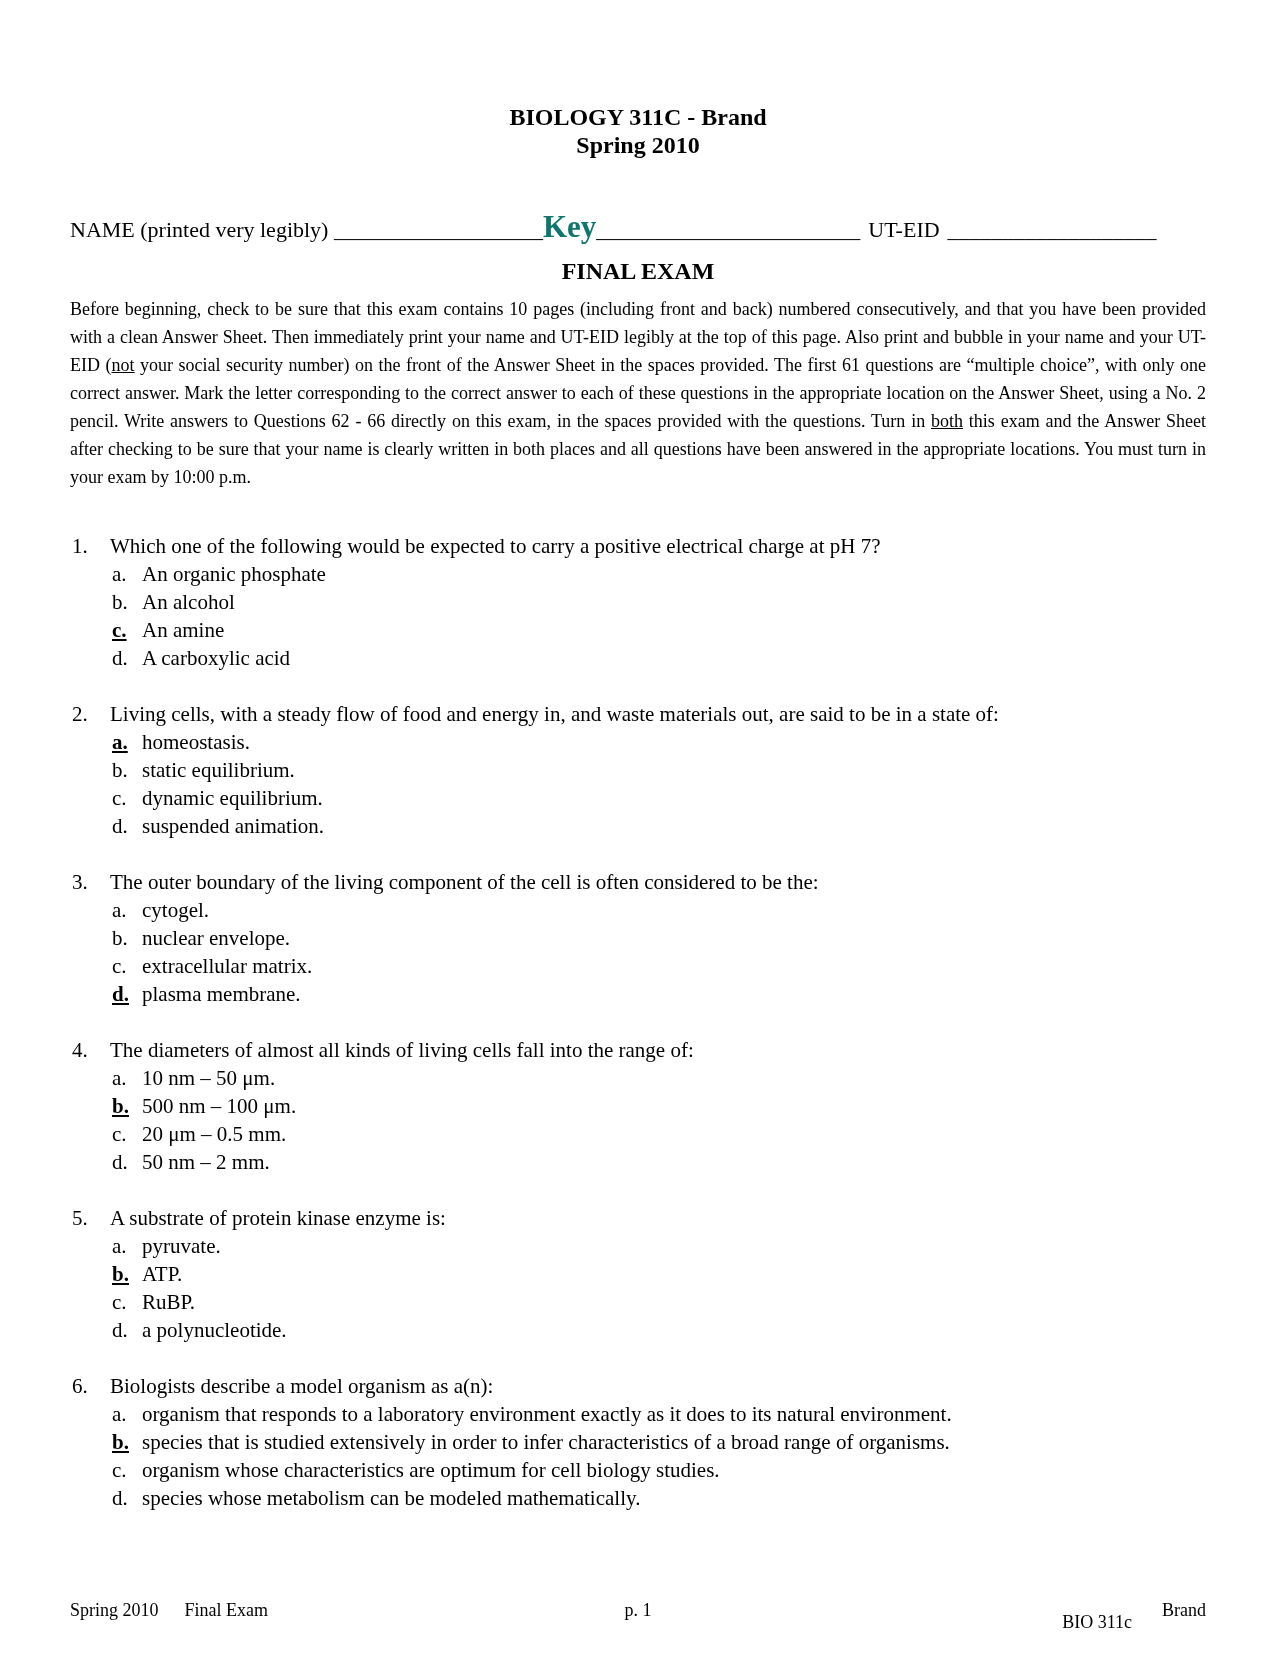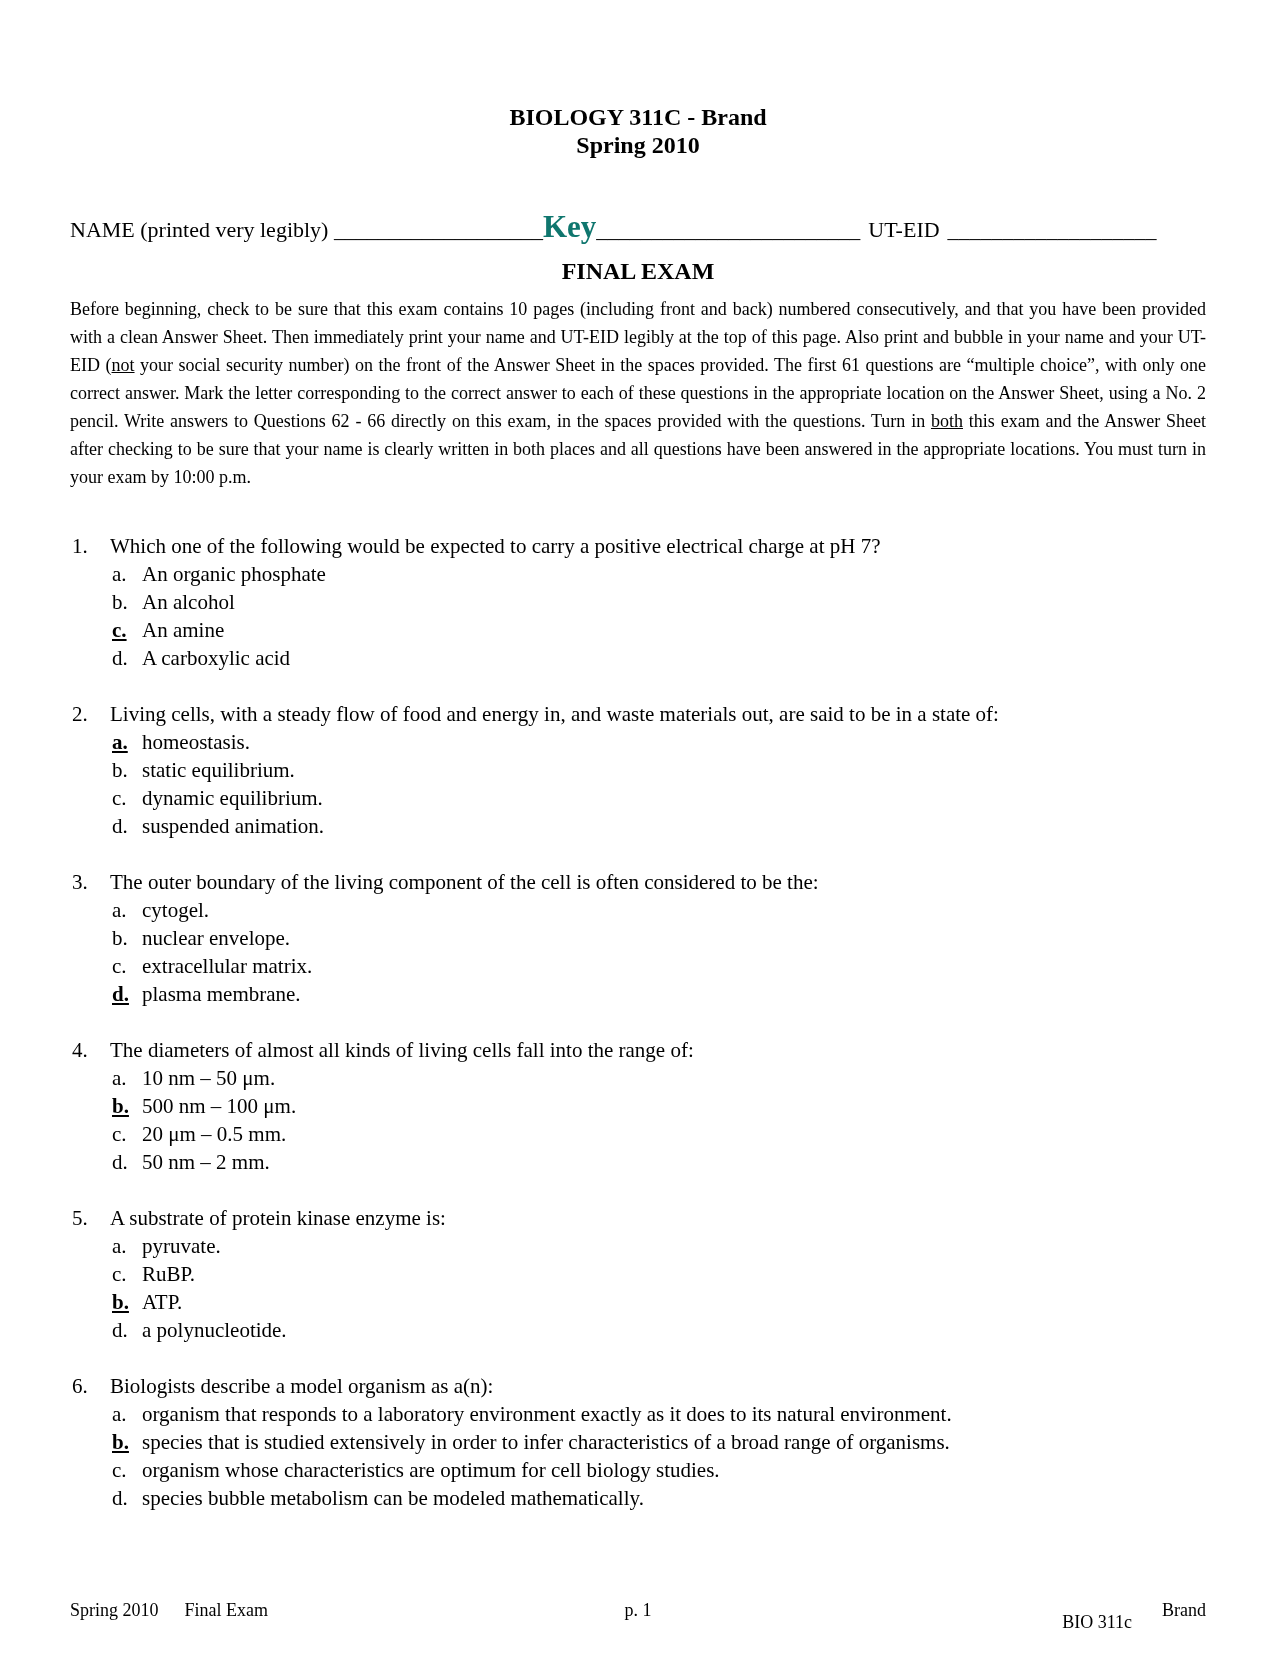--- a/index.html
+++ b/index.html
@@ -123,30 +123,30 @@
         <div class="question">
           <div class="q-line"><span class="q-num">4.</span><span class="q-text">The diameters of almost all kinds of living cells fall into the range of:</span></div>
           <div class="option"><span class="opt-letter">a.</span><span class="opt-text">10 nm – 50 μm.</span></div>
           <div class="option"><span class="opt-letter correct">b.</span><span class="opt-text">500 nm – 100 μm.</span></div>
           <div class="option"><span class="opt-letter">c.</span><span class="opt-text">20 μm – 0.5 mm.</span></div>
           <div class="option"><span class="opt-letter">d.</span><span class="opt-text">50 nm – 2 mm.</span></div>
         </div>
         <div class="question">
           <div class="q-line"><span class="q-num">5.</span><span class="q-text">A substrate of protein kinase enzyme is:</span></div>
           <div class="option"><span class="opt-letter">a.</span><span class="opt-text">pyruvate.</span></div>
+          <div class="option"><span class="opt-letter correct">b.</span><span class="opt-text">ATP.</span></div>
           <div class="option"><span class="opt-letter">c.</span><span class="opt-text">RuBP.</span></div>
-          <div class="option"><span class="opt-letter correct">b.</span><span class="opt-text">ATP.</span></div>
           <div class="option"><span class="opt-letter">d.</span><span class="opt-text">a polynucleotide.</span></div>
         </div>
         <div class="question">
           <div class="q-line"><span class="q-num">6.</span><span class="q-text">Biologists describe a model organism as a(n):</span></div>
           <div class="option"><span class="opt-letter">a.</span><span class="opt-text">organism that responds to a laboratory environment exactly as it does to its natural environment.</span></div>
           <div class="option"><span class="opt-letter correct">b.</span><span class="opt-text">species that is studied extensively in order to infer characteristics of a broad range of organisms.</span></div>
           <div class="option"><span class="opt-letter">c.</span><span class="opt-text">organism whose characteristics are optimum for cell biology studies.</span></div>
-          <div class="option"><span class="opt-letter">d.</span><span class="opt-text">species bubble metabolism can be modeled mathematically.</span></div>
+          <div class="option"><span class="opt-letter">d.</span><span class="opt-text">species whose metabolism can be modeled mathematically.</span></div>
         </div>
       </div>
 
   </div>
 
   <div class="page-footer">
     <div class="footer-inner">
       <span class="footer-left">
           <span class="gap">Spring 2010</span>
           <span>Final Exam</span>

